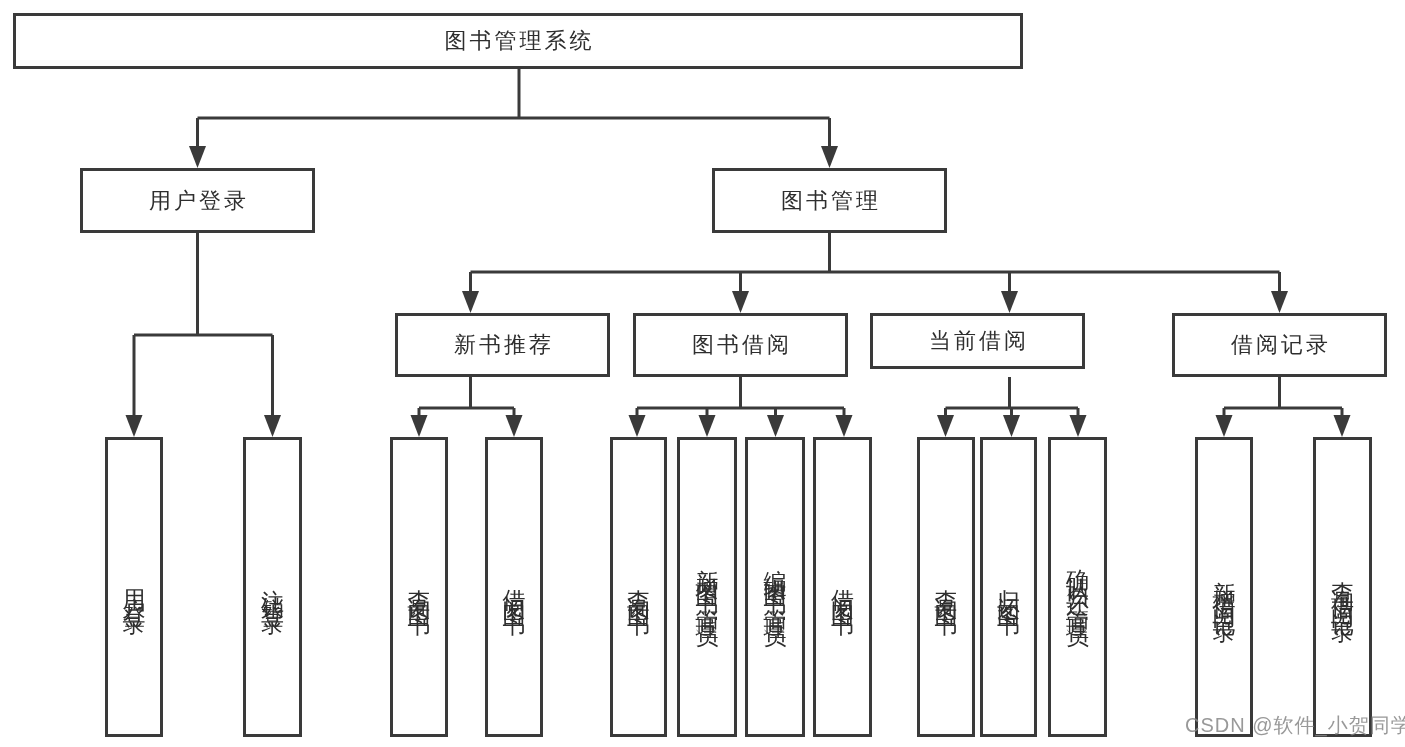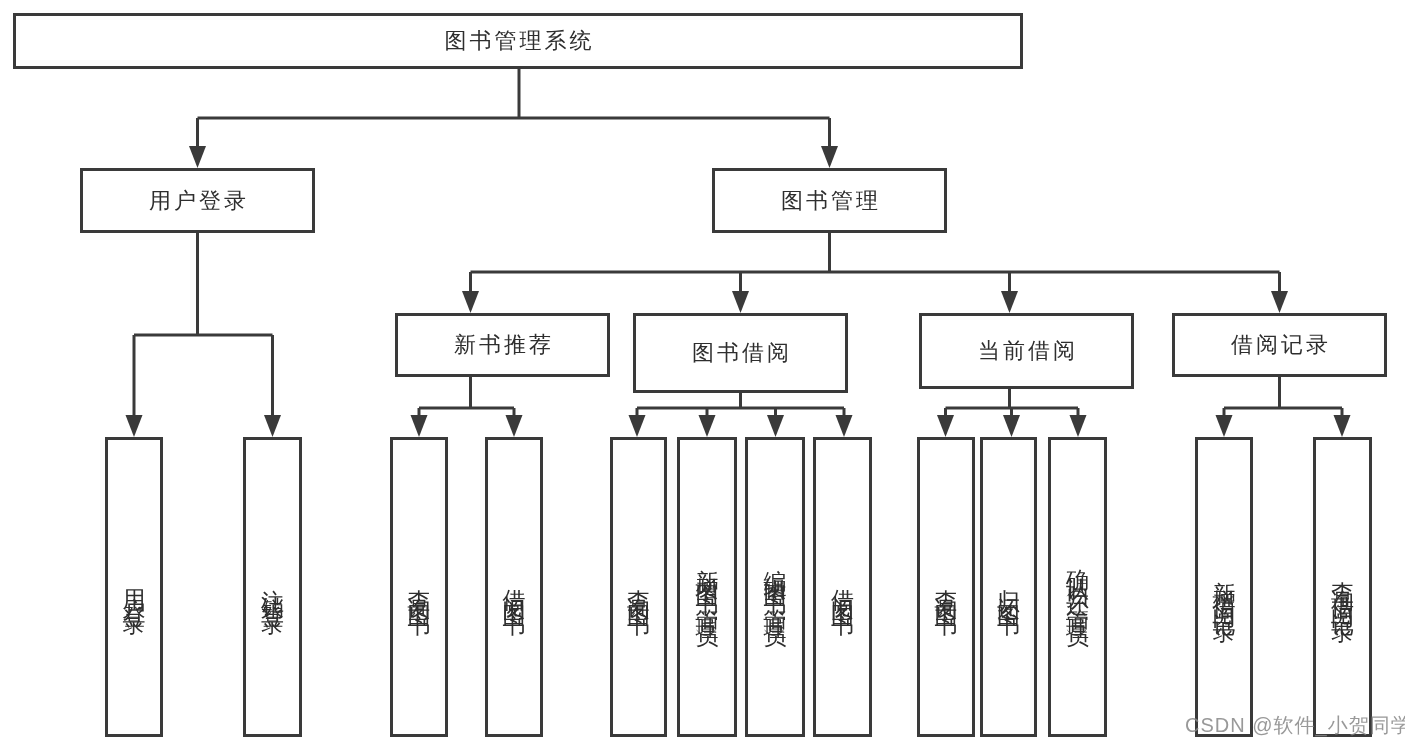--- a/index.html
+++ b/index.html
@@ -40,22 +40,22 @@
     font-size:23px;
     line-height:1;
     letter-spacing:8px;
     white-space:nowrap;
   }
   
   #n-root     {left:13px;  top:13px;  width:1010px; height:56px;}
   #n-login    {left:80px;  top:168px; width:235px;  height:65px;}
   #n-mgmt     {left:712px; top:168px; width:235px;  height:65px;align-items:center;}
   #n-recommend{left:363px; top:313px; width:215px;  height:64px;margin-left:32px;}
-  #n-borrow   {left:633px; top:313px; width:215px;  height:80px;}
-  #n-current  {left:919px; top:313px; width:215px;  height:76px;}
+  #n-borrow   {left:633px; top:313px; width:215px;  height:64px;}
+  #n-current  {left:870px; top:313px; width:215px;  height:56px;}
   #n-records  {left:1172px;top:313px; width:215px;  height:64px;}
   .leaf{top:437px;height:300px;}
   #f1 {left:105px; width:58px;}
   #f2 {left:243px; width:59px;}
   #f3 {left:390px; width:58px;}
   #f4 {left:485px; width:58px;}
   #f5 {left:610px; width:57px;}
   #f6 {left:677px; width:60px;}
   #f7 {left:745px; width:60px;}
   #f8 {left:813px; width:59px;}

